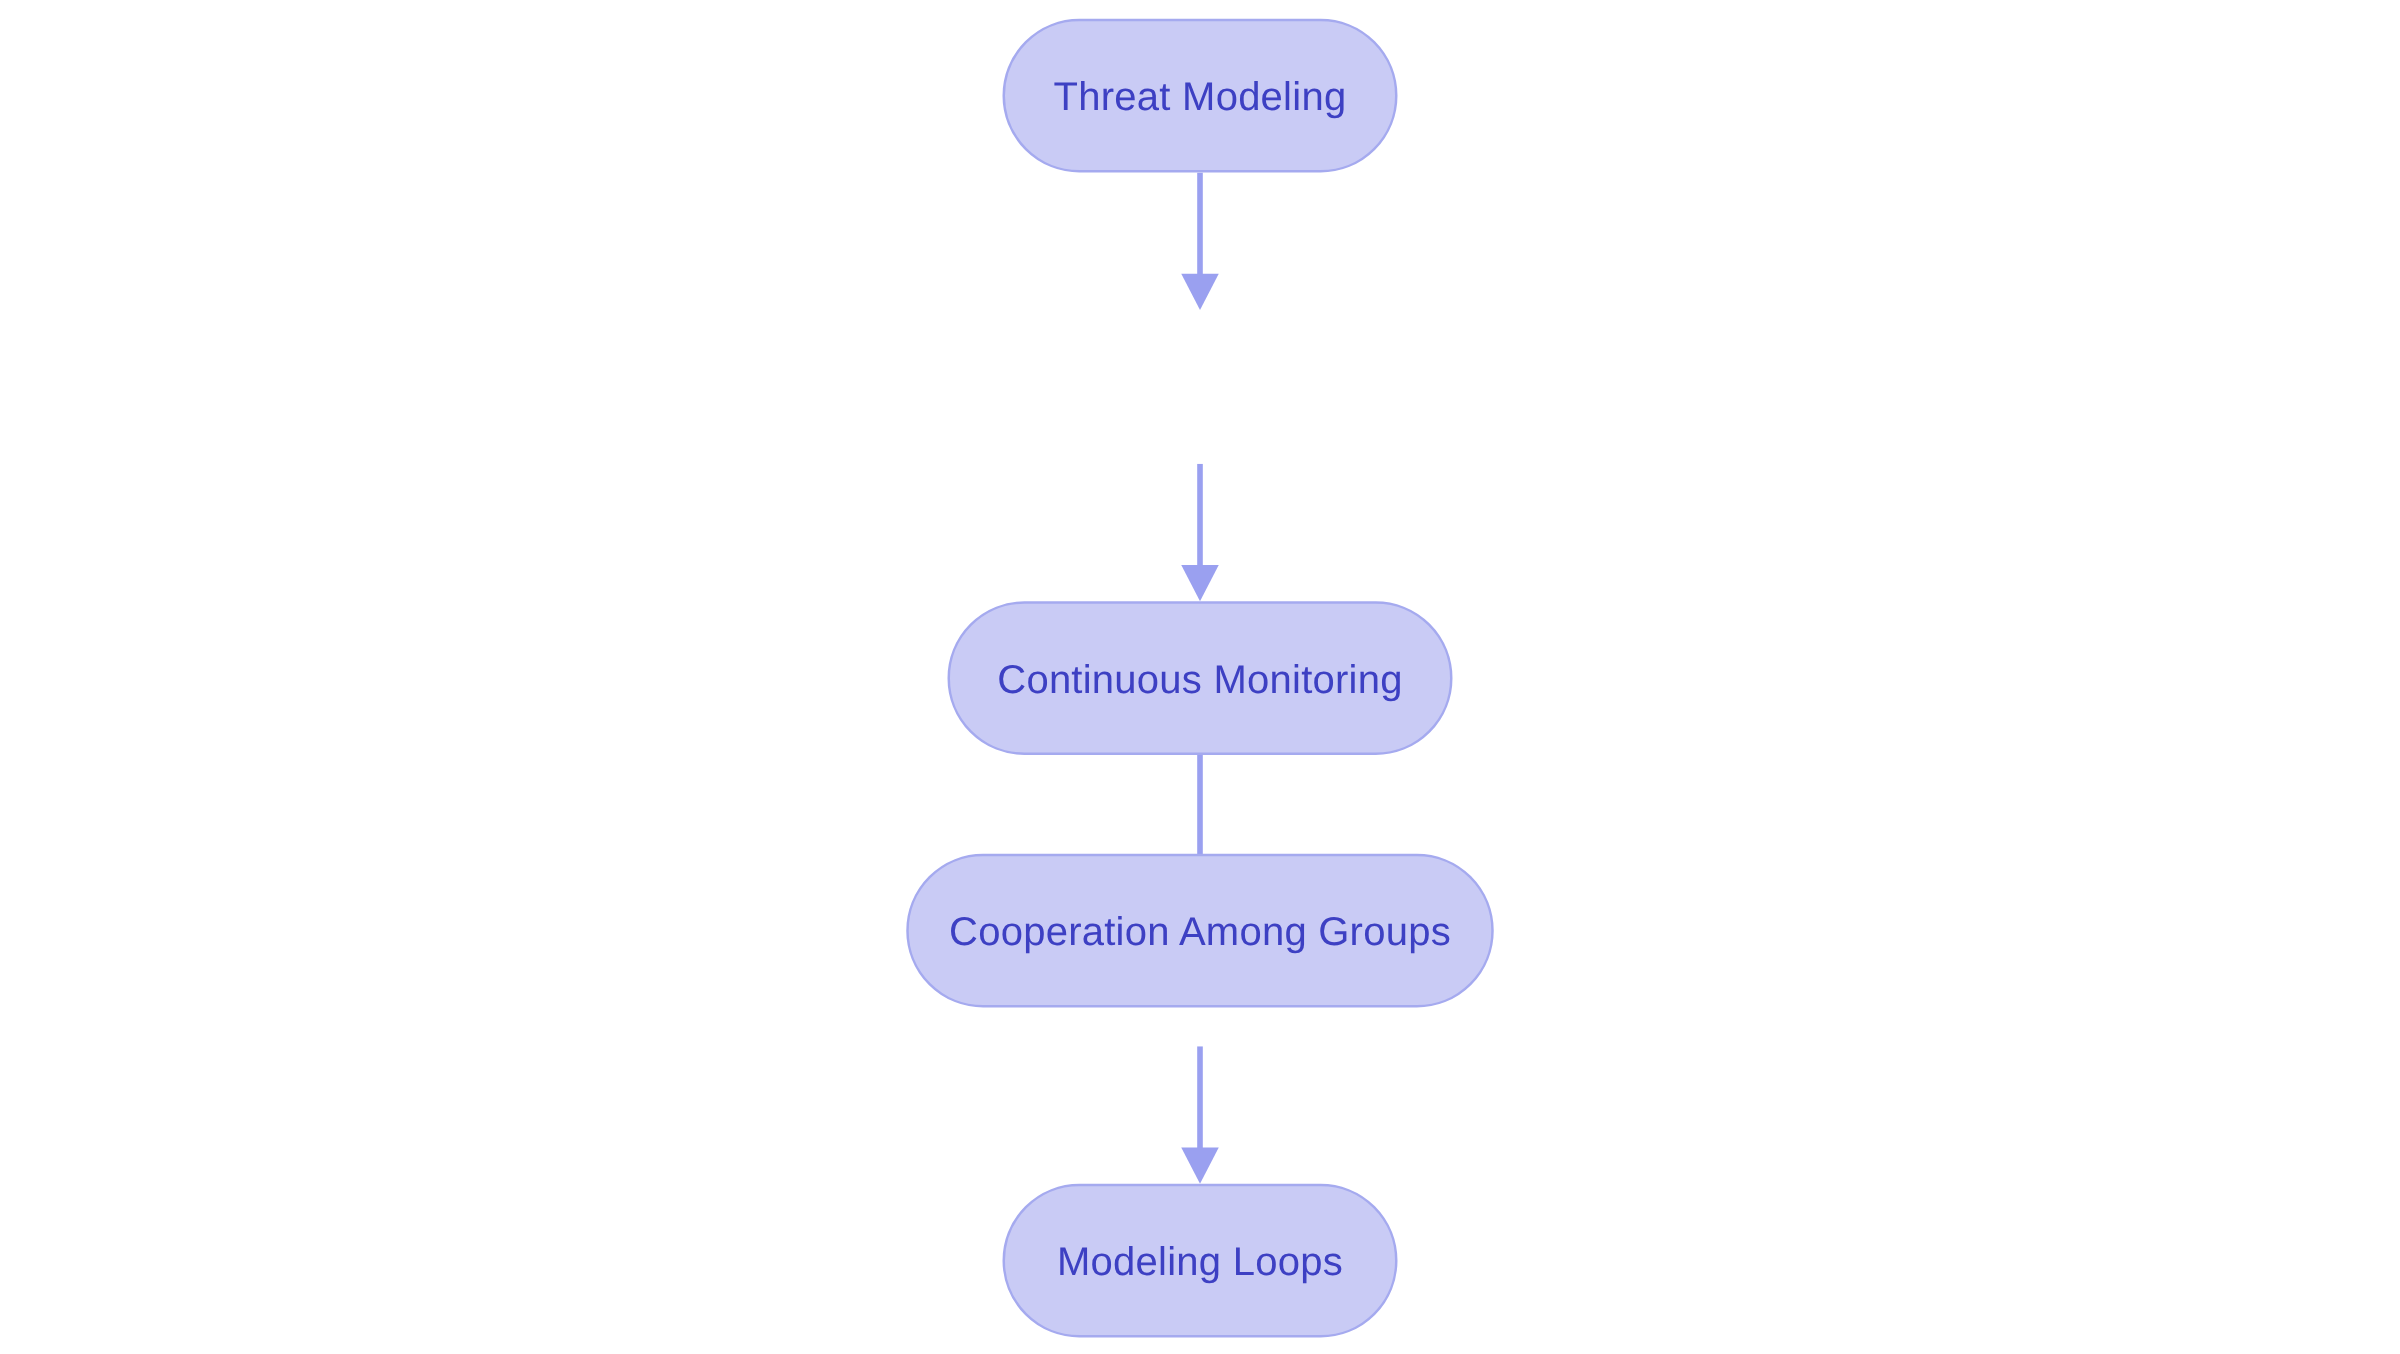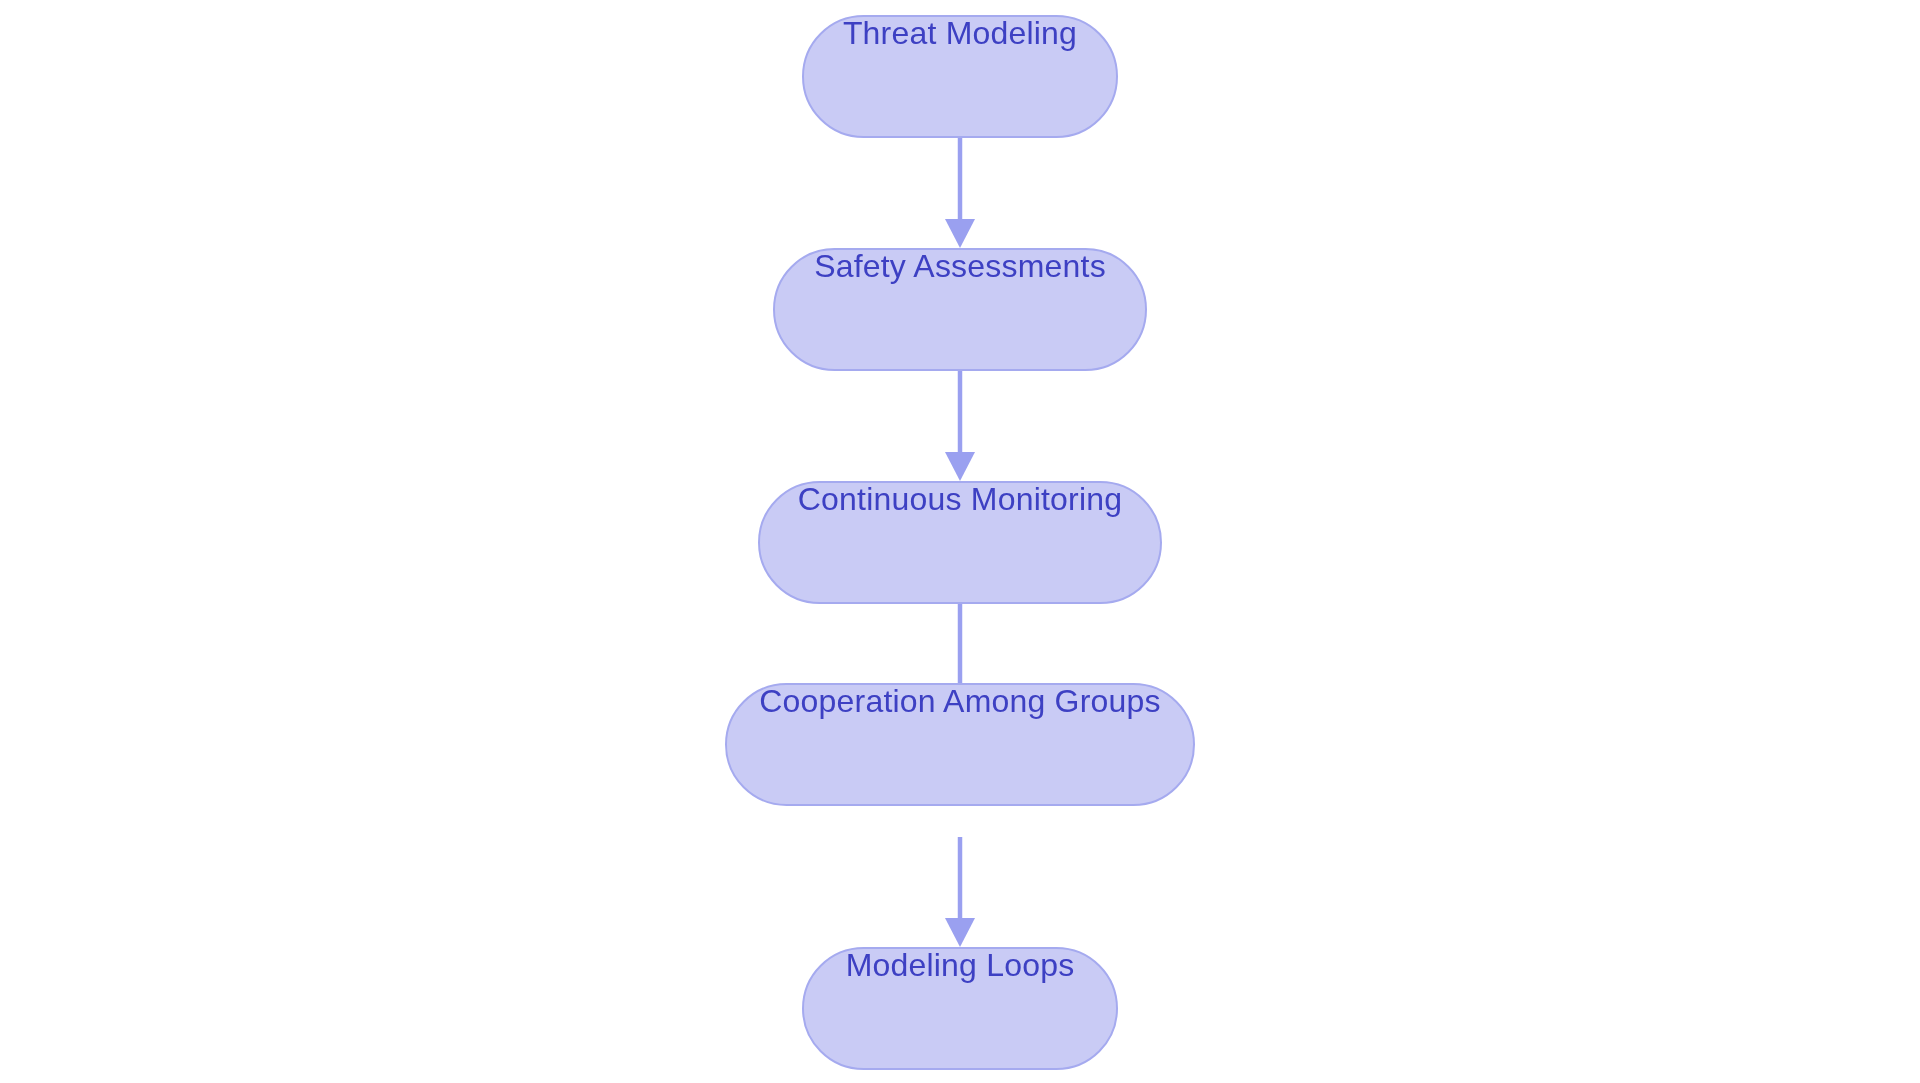--- a/index.html
+++ b/index.html
@@ -18,20 +18,21 @@
   .flow-node {
     position: absolute;
     left: 50%;
     transform: translateX(-50%);
     height: 123px;
     border-radius: 62px;
     background: #c9cbf5;
     border: 2px solid #a5aaef;
     box-sizing: border-box;
     display: flex;
+    align-items: center;
     justify-content: center;
   }
   .flow-node .label {
     color: #3d40c3;
     font-size: 32px;
     letter-spacing: 0.2px;
     white-space: nowrap;
     line-height: 1;
   }
   .node-1 { top: 15px;  width: 316px; }
@@ -58,23 +59,20 @@
 
   <div class="flow-node node-1">
     <span class="label">Threat Modeling</span>
   </div>
 
   <svg class="flow-arrow arrow-1" viewBox="0 0 36 110" aria-hidden="true">
     <line x1="18" y1="0" x2="18" y2="84" stroke="#9aa0f0" stroke-width="4.5"></line>
     <polygon points="3,81 33,81 18,110" fill="#9aa0f0"></polygon>
   </svg>
 
-  <div class="flow-node node-2">
-    <span class="label">Safety Assessments</span>
-  </div>
 
   <svg class="flow-arrow arrow-2" viewBox="0 0 36 110" aria-hidden="true">
     <line x1="18" y1="0" x2="18" y2="84" stroke="#9aa0f0" stroke-width="4.5"></line>
     <polygon points="3,81 33,81 18,110" fill="#9aa0f0"></polygon>
   </svg>
 
   <div class="flow-node node-3">
     <span class="label">Continuous Monitoring</span>
   </div>
 

